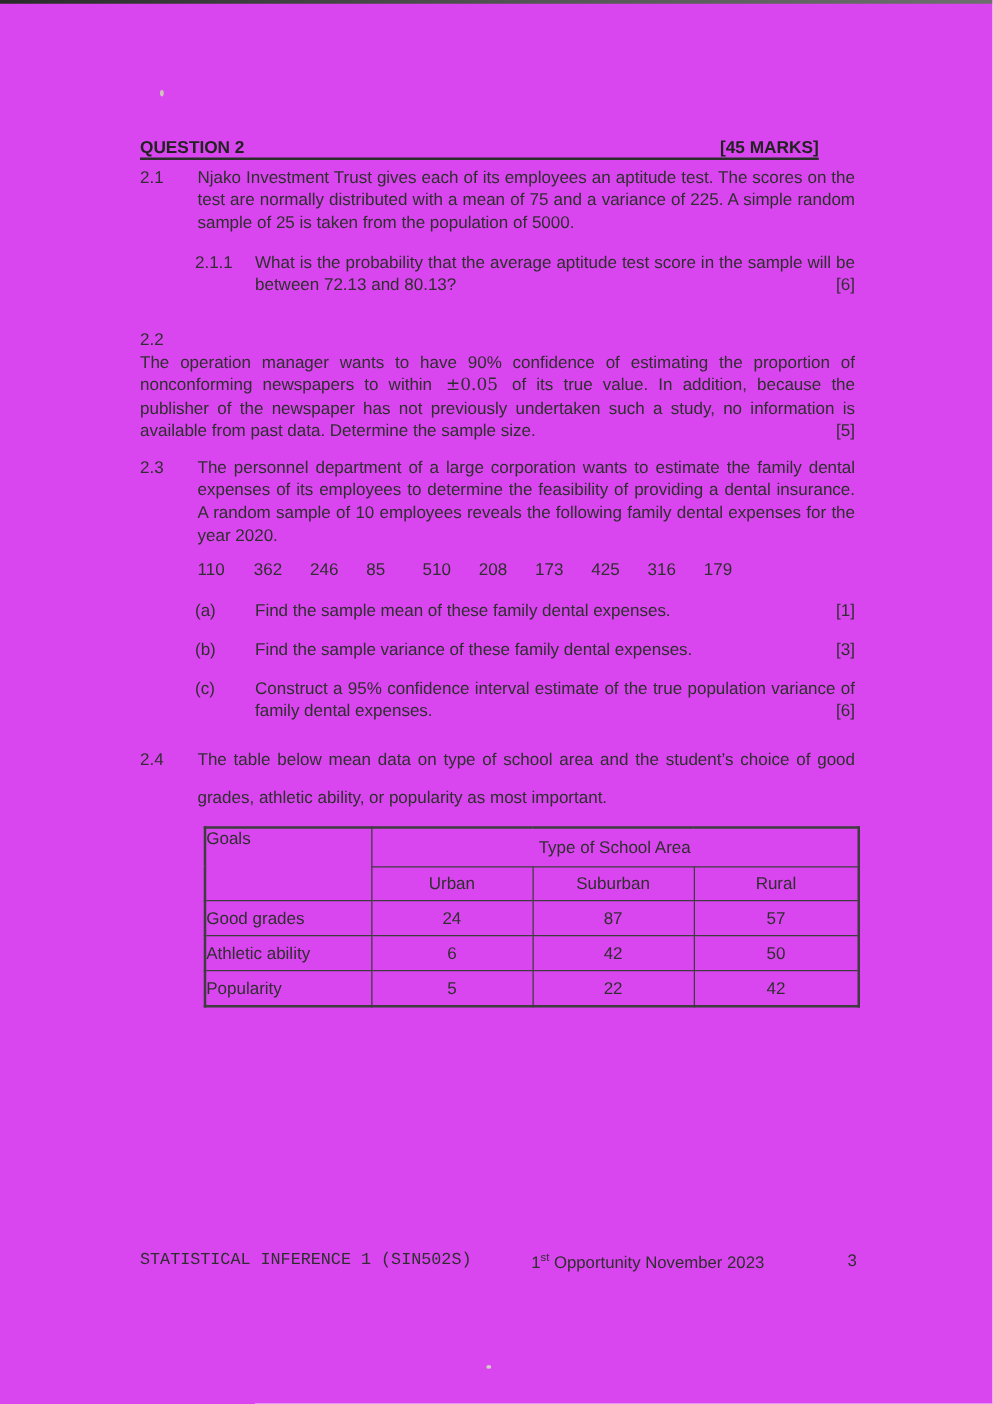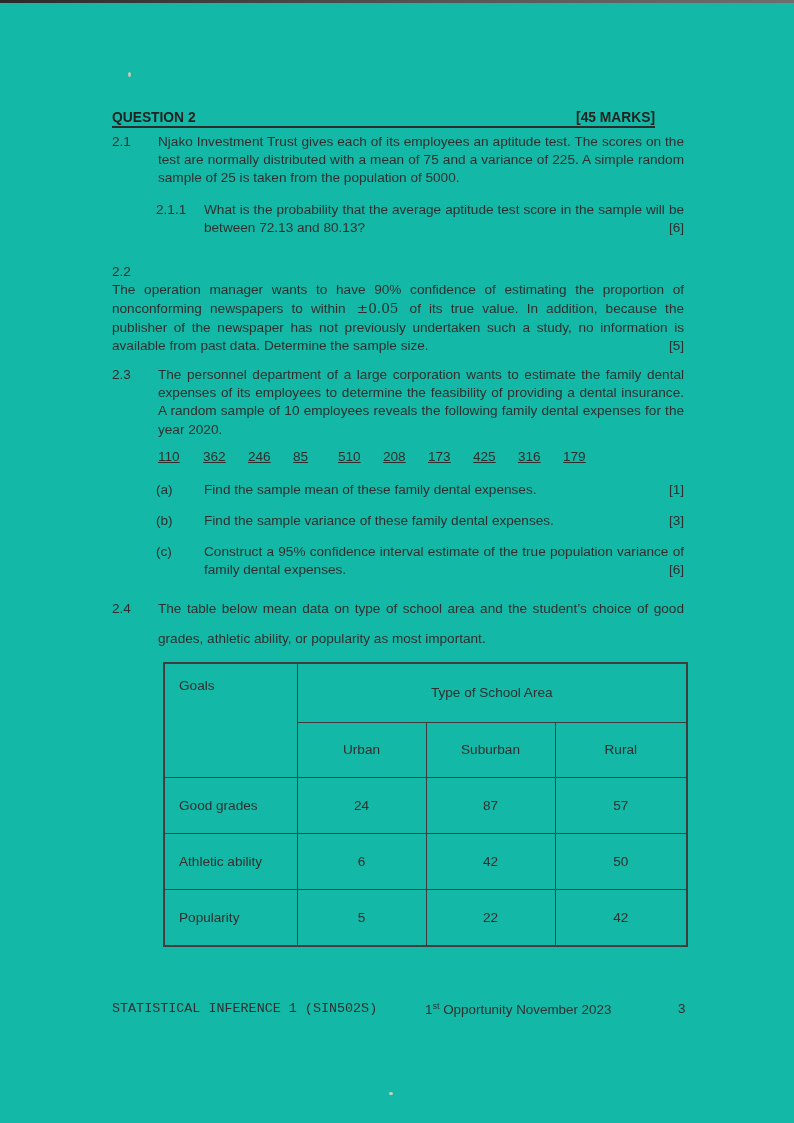--- a/index.html
+++ b/index.html
@@ -1,18 +1,18 @@
 <!DOCTYPE html>
 <html><head>
 <meta charset="utf-8">
 <style>
   html,body { margin:0; padding:0; background:#ffffff; }
   .page {
     position:relative; width:794px; height:1123px; margin:0 auto;
-    background:#14b8a6; overflow:hidden;
+    background:#d946ef; overflow:hidden;
     font-family:"Liberation Sans", sans-serif; color:#2f2f2f;
   }
   .top-rule {
     position:absolute; top:0; left:0; width:794px; height:3px;
     background:linear-gradient(to right,#2a2a2a 0%,#555 55%,#6e6e6e 100%);
   }
   .content { position:absolute; left:112px; top:110px; width:572px; }
 
   .q-header {
     display:flex; justify-content:space-between; width:543px;
@@ -43,32 +43,32 @@
   .flexline { display:flex; align-items:baseline; }
   .gap-r { margin-right:5px; }
   .mvar { font-family:"DejaVu Serif", serif; font-style:italic; }
   .paren { font-family:"DejaVu Serif", serif; font-size:18px; display:inline-block; transform:scaleY(1.12); margin:0 1px; }
   .xbar { text-decoration:overline; }
   .mrel { font-family:"DejaVu Serif", serif; margin:0 5px; }
   .meq  { font-family:"DejaVu Serif", serif; margin-left:4px; }
   .marks-flex { margin-left:auto; }
   .serif-pm { font-family:"DejaVu Serif", serif; margin:0 3px; }
 
-  .data-row { display:flex; margin-left:46px; font-size:13.6px; line-height:18px;text-decoration:underline; }
+  .data-row { display:flex; margin-left:46px; font-size:13.6px; line-height:18px; }
   .data-val { width:45px; }
 
   .wide { line-height:30px; }
 
   table.school {
     border-collapse:collapse; table-layout:fixed;
     margin-left:51px; width:523px; font-size:13.6px; color:#2f2f2f;
     border:2px solid #3d3d3d;
   }
   table.school th, table.school td {
-    border:1.6px solid #3d3d3d; font-weight:normal; padding:14px;
+    border:1.6px solid #3d3d3d; font-weight:normal; padding:0;
   }
   .goals-cell { text-align:left; padding:5px 0 0 8px; font-weight:bold; vertical-align:top; }
   .span-head  { text-align:center; font-weight:bold; height:30px; }
   .col-head   { text-align:center; height:26px; }
   .row-label  { text-align:left; padding-left:8px; height:27px; }
   .cell-val   { text-align:center; height:27px; }
 
   .footer { position:absolute; left:0; top:1001px; width:794px; font-size:13.4px; color:#2f2f2f; }
   .f-left  { position:absolute; left:112px;font-family:Liberation Mono, monospace; }
   .f-center{ position:absolute; left:425px; }

